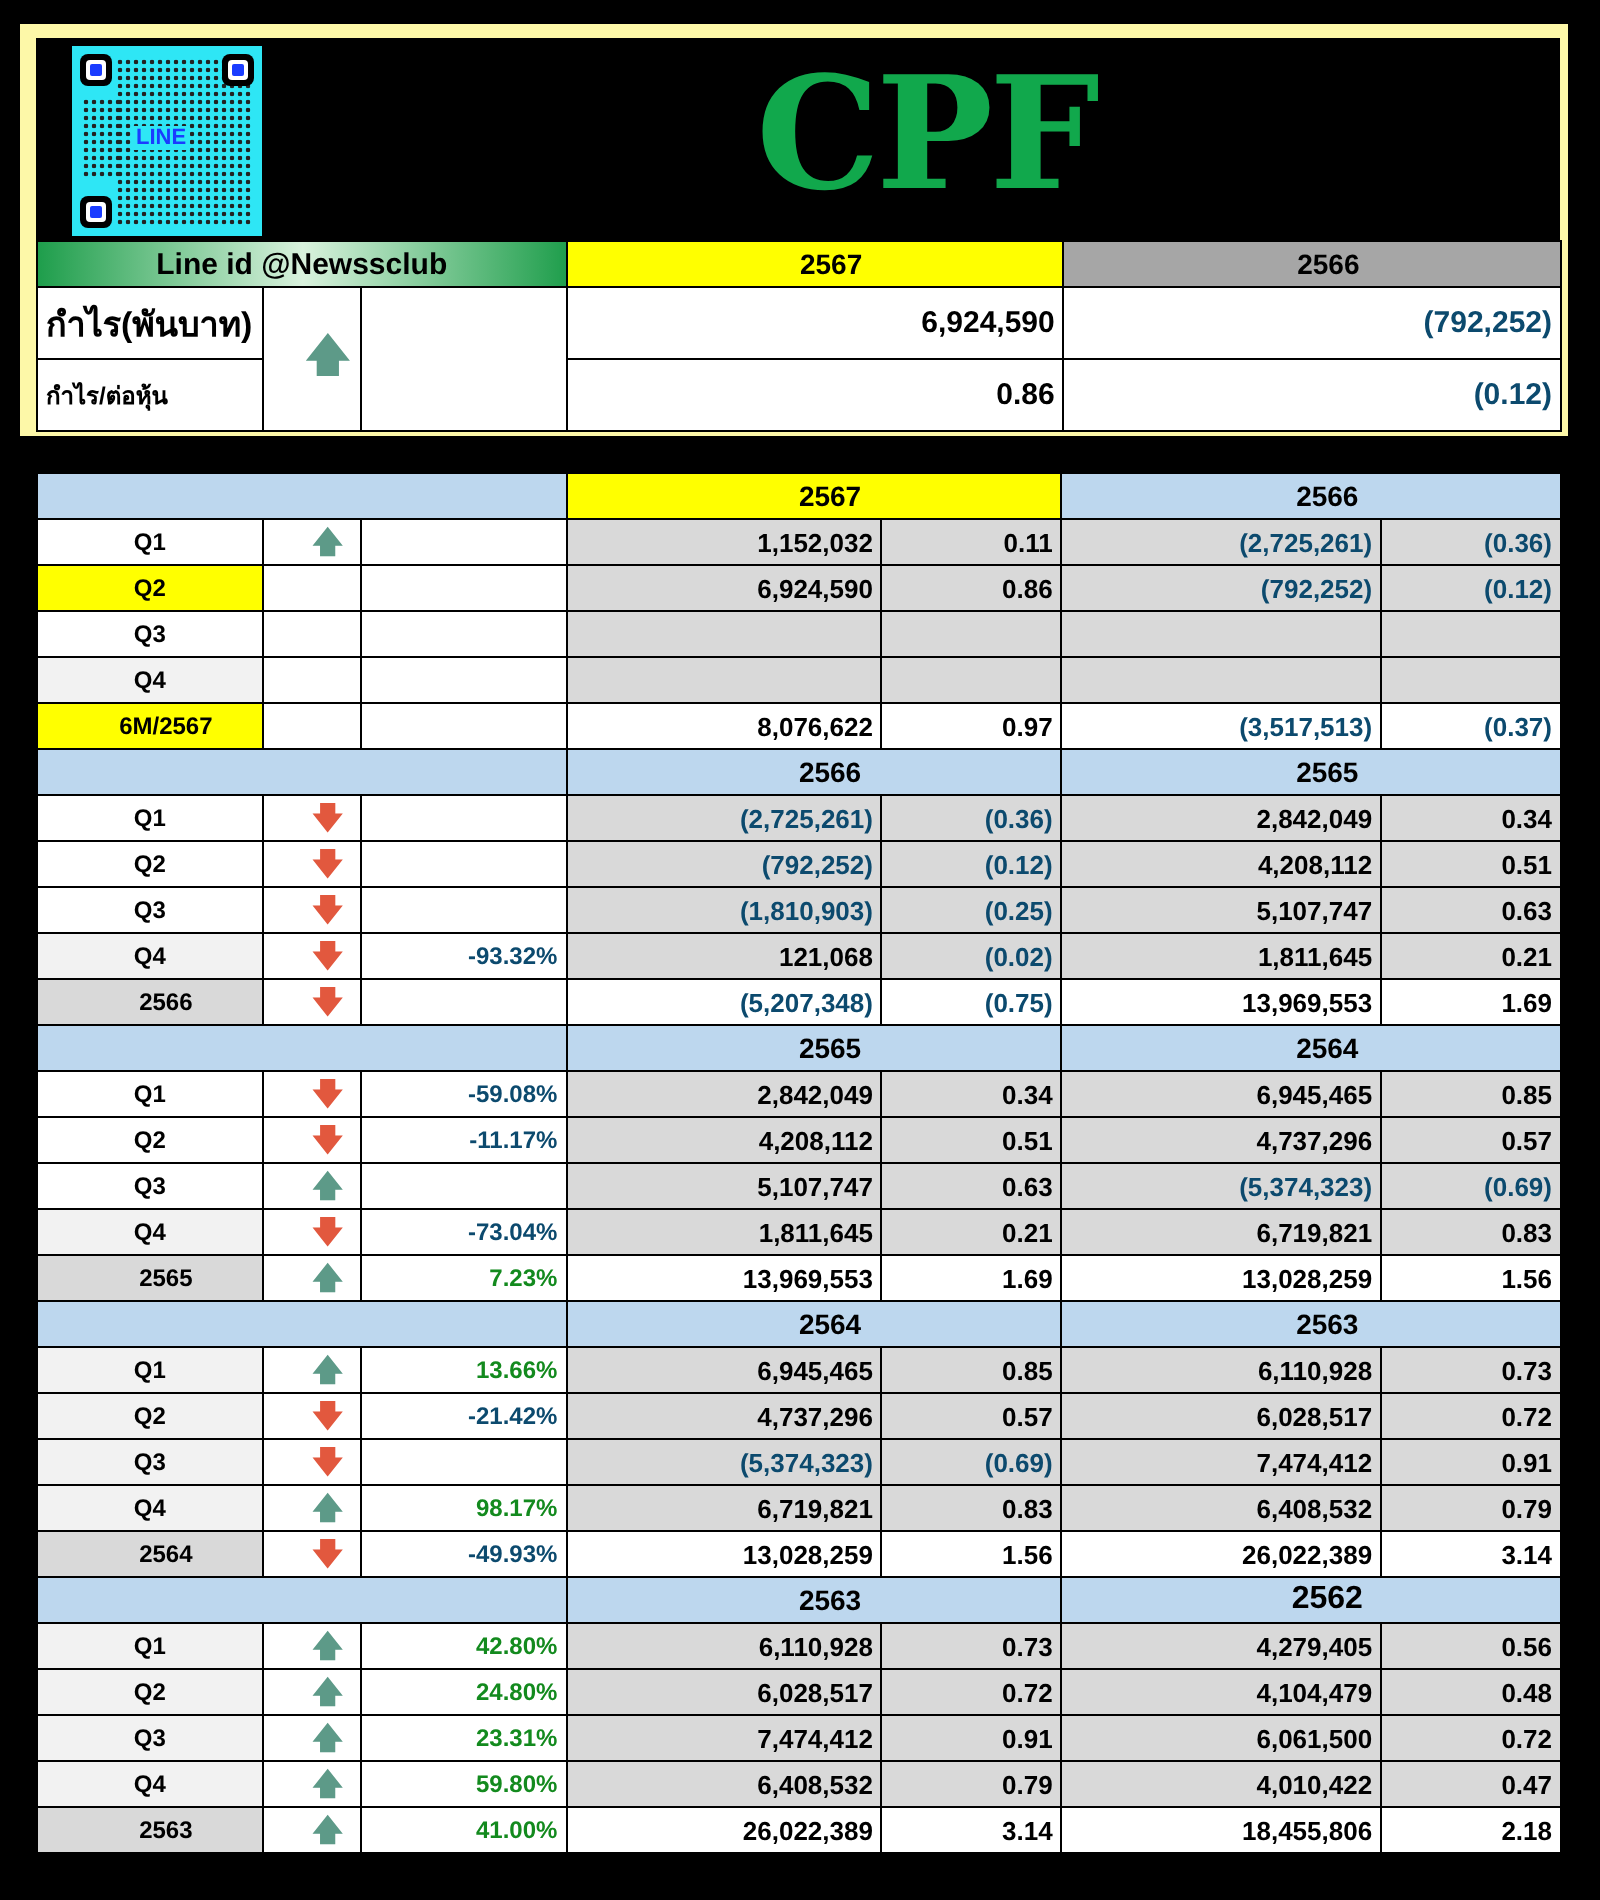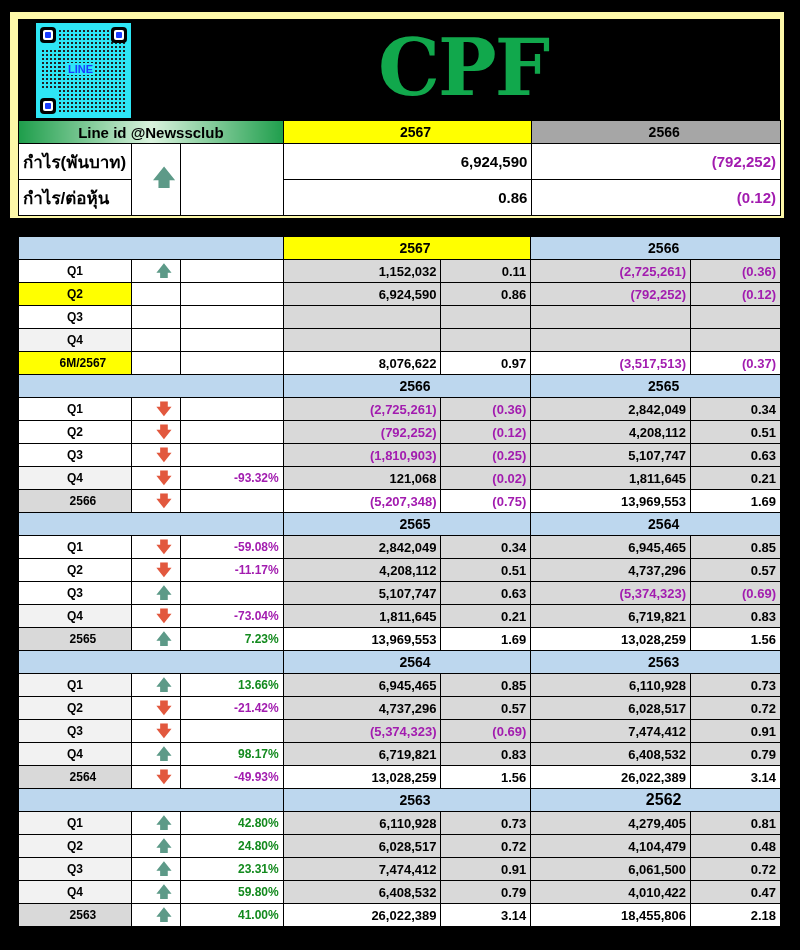--- a/index.html
+++ b/index.html
@@ -21,21 +21,21 @@
   .top td{font-size:15px;}
   .hdr-green{background:linear-gradient(90deg,#1f9e4c,#d9f2dd 50%,#1f9e4c);text-align:center;font-size:14px;}
   .yel{background:#ffff00;}
   .grayhdr{background:#a6a6a6;}
   .blue{background:#bdd7ee;}
   .gray{background:#d9d9d9;}
   .lgray{background:#f2f2f2;}
   .white{background:#fff;}
   .c{text-align:center;padding-left:20px;}
   .r{text-align:right;}
-  .red{color:#a21caf;}
+  .red{color:#0c4a6e;}
   .green{color:#138a1e;}
   .big{font-size:23px;}
   .main td{height:22px;font-size:13px;}
   .main td.pct{font-size:12px;text-align:right;}
   .main td.lbl{font-size:12px;text-align:center;}
   .arr{display:inline-block;font-size:15px;line-height:14px;}
   .up{color:#5d9a88;}
   .down{color:#e2583e;}
 </style>
 </head>
@@ -76,21 +76,21 @@
     <td class="grayhdr c" style="font-size:14px">2566</td>
   </tr>
   <tr style="height:36px">
     <td class="white" style="font-size:17px">กำไร(พันบาท)</td>
     <td class="white c" rowspan="2"><span class="arr up" style="font-size:22px">🡅</span></td>
     <td class="white" rowspan="2"></td>
     <td class="white r big">6,924,590</td>
     <td class="white r big red">(792,252)</td>
   </tr>
   <tr style="height:36px">
-    <td class="white" style="font-size:17px">กำไร/ต่อหุ้น</td>
+    <td class="white" style="font-size:12px">กำไร/ต่อหุ้น</td>
     <td class="white r big">0.86</td>
     <td class="white r big red">(0.12)</td>
   </tr>
 </tbody>
   </table>
 
 <table class="main" id="main" style="left:18px;top:236px;width:763px;">
   <colgroup>
       <col style="width:113px">
       <col style="width:49px">
@@ -306,21 +306,21 @@
         <td colspan="2" class="blue c" style="font-size:14px">2563</td>
         <td colspan="2" class="blue c" style="font-size:16px">2562</td>
       </tr>
       <tr>
         <td class="lbl lgray">Q1</td>
         <td class="white c"><span class="arr up">🡅</span></td>
         <td class="white r pct green">42.80%</td>
         <td class="gray r ">6,110,928</td>
         <td class="gray r ">0.73</td>
         <td class="gray r ">4,279,405</td>
-        <td class="gray r ">0.81</td>
+        <td class="gray r ">0.56</td>
       </tr>
       <tr>
         <td class="lbl lgray">Q2</td>
         <td class="white c"><span class="arr up">🡅</span></td>
         <td class="white r pct green">24.80%</td>
         <td class="gray r ">6,028,517</td>
         <td class="gray r ">0.72</td>
         <td class="gray r ">4,104,479</td>
         <td class="gray r ">0.48</td>
       </tr>

